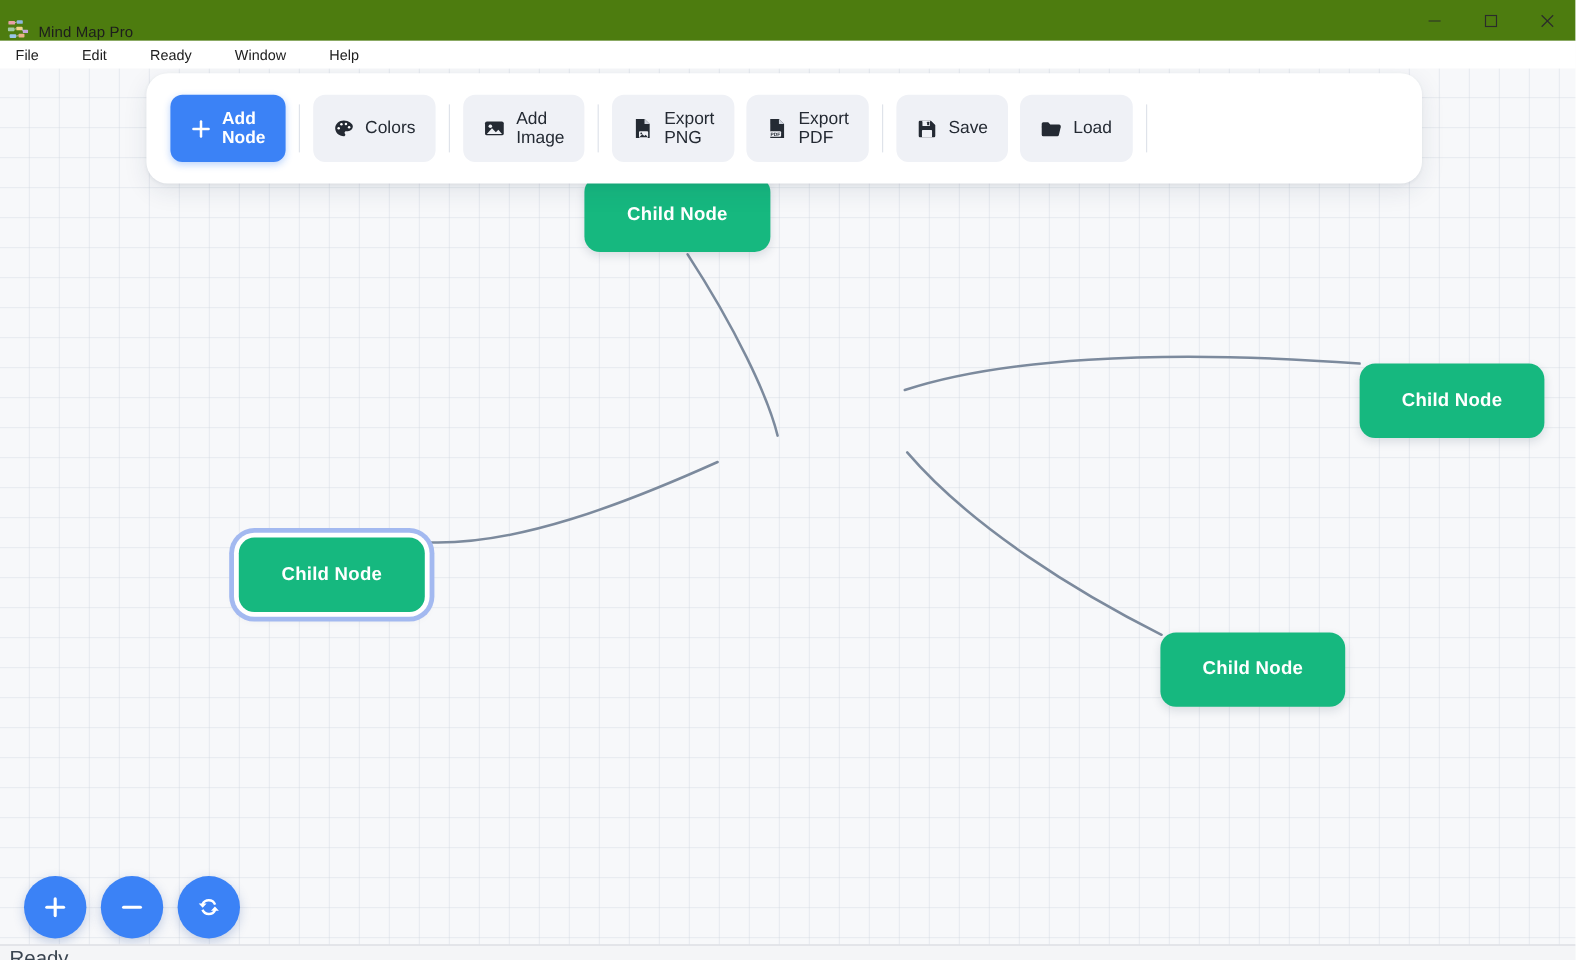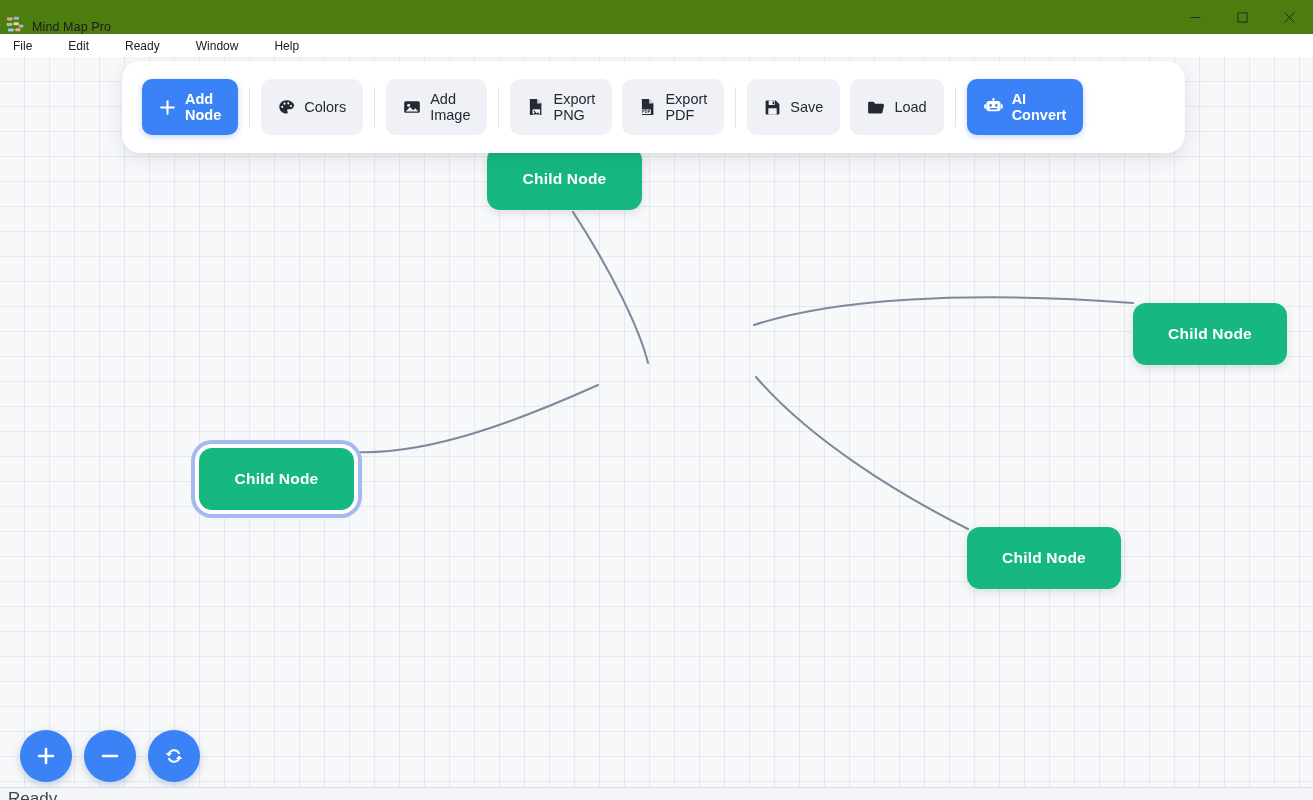--- a/index.html
+++ b/index.html
@@ -384,36 +384,20 @@
             <svg width="18" height="17" viewBox="0 0 18 17" fill="currentColor">
               <path d="M1.1 4.1a1.3 1.3 0 0 1 1.3-1.3h4.1l1.7 1.9h7.4a1.3 1.3 0 0 1 1.3 1.3v1.1H1.1z"></path>
               <path d="M1.1 6.6h15.9l-1.6 6.9a1.3 1.3 0 0 1-1.27 1H2.4a1.3 1.3 0 0 1-1.3-1.3z"></path>
             </svg>
           </span>
           <span class="tb-label">Load</span>
         </button>
 
         <div class="tb-sep"></div>
 
-        <button class="tb-btn primary">
-          <span class="tb-ico">
-            <svg width="19" height="18" viewBox="0 0 19 18" fill="currentColor">
-              <rect x="8.7" y="0.6" width="1.5" height="2.6" rx="0.6"></rect>
-              <circle cx="9.45" cy="0.95" r="1.05"></circle>
-              <rect x="2.3" y="3.1" width="14.3" height="10.2" rx="3"></rect>
-              <rect x="0.2" y="6.3" width="1.9" height="4.3" rx="0.9"></rect>
-              <rect x="16.8" y="6.3" width="1.9" height="4.3" rx="0.9"></rect>
-              <circle cx="6.6" cy="7.4" r="1.35" fill="#3b82f6"></circle>
-              <circle cx="12.3" cy="7.4" r="1.35" fill="#3b82f6"></circle>
-              <rect x="5.6" y="10.1" width="7.8" height="1.5" rx="0.75" fill="#3b82f6"></rect>
-            </svg>
-          </span>
-          <span class="tb-label">AI
-Convert</span>
-        </button>
 
       </div>
 
       <div class="zoom-controls">
         <button class="zoom-btn">
           <svg width="22" height="22" viewBox="0 0 22 22">
               <line x1="11" y1="4" x2="11" y2="18" stroke="currentColor" stroke-width="2.6" stroke-linecap="round"></line>
               <line x1="4" y1="11" x2="18" y2="11" stroke="currentColor" stroke-width="2.6" stroke-linecap="round"></line>
             </svg>
         </button>

